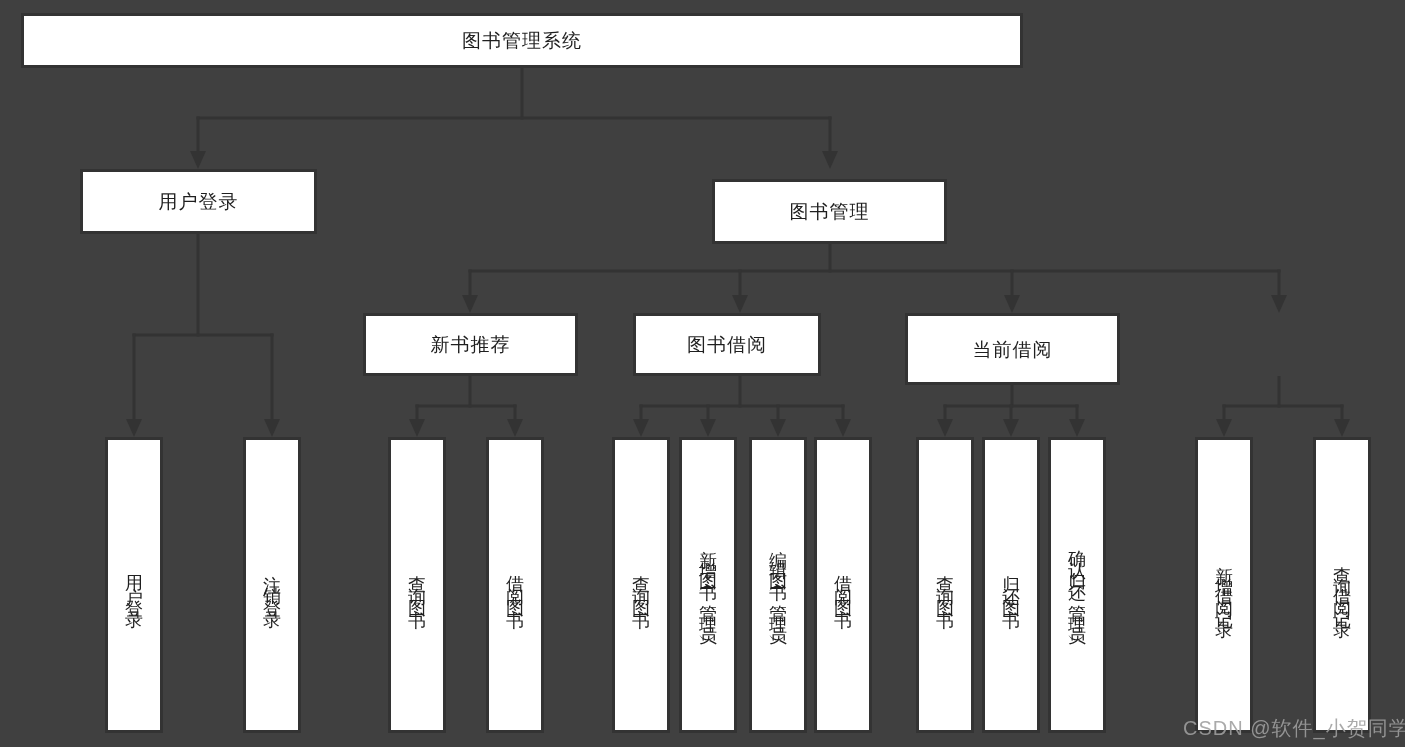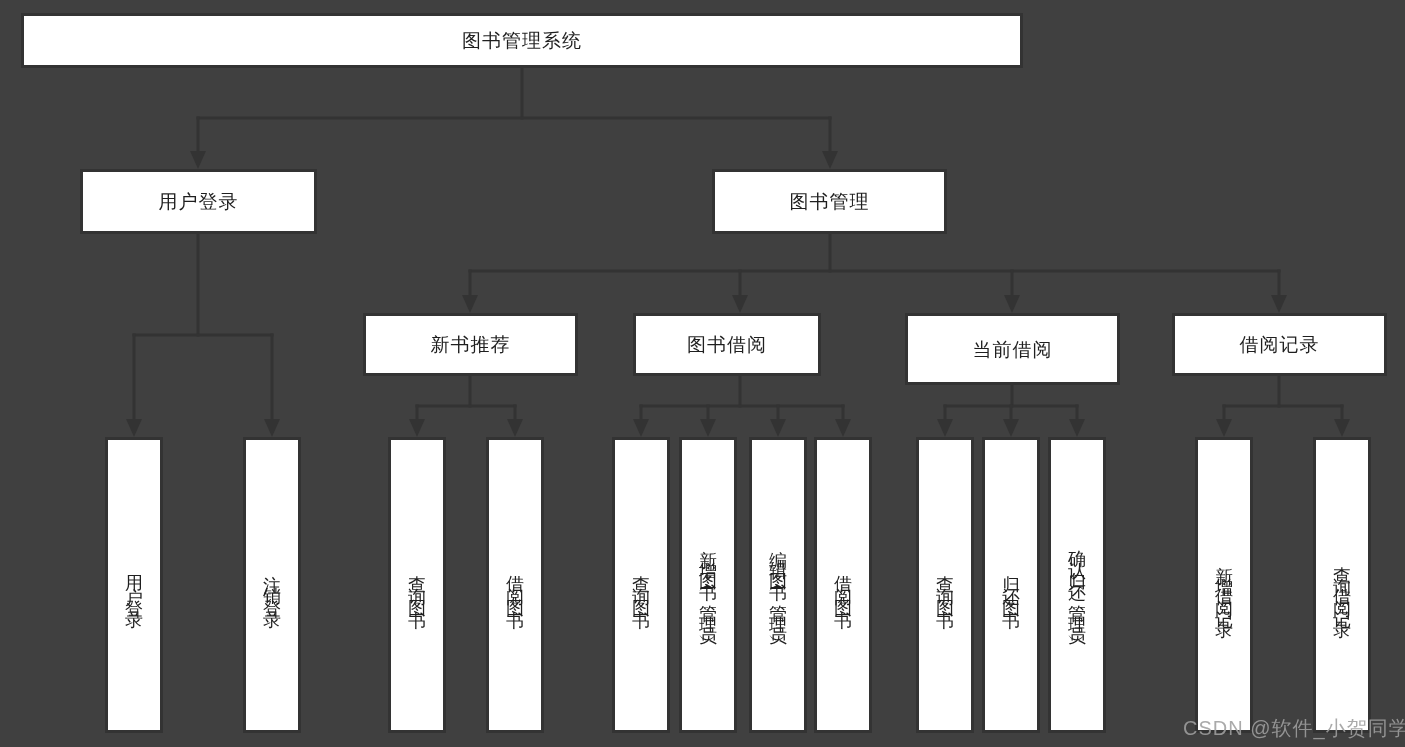--- a/index.html
+++ b/index.html
@@ -127,26 +127,25 @@
       <line x1="1224" y1="404.5" x2="1224" y2="420"></line>
       <line x1="1342" y1="404.5" x2="1342" y2="420"></line>
     </g>
     <polygon points="1216,419 1232,419 1224,437" stroke="none"></polygon>
     <polygon points="1334,419 1350,419 1342,437" stroke="none"></polygon>
   </svg>
 
   <div class="box" style="left:21px; top:13px; width:1002px; height:55px;">图书管理系统</div>
 
   <div class="box" style="left:80px; top:169px; width:237px; height:65px;">用户登录</div>
-  <div class="box" style="left:712px; top:169px; width:235px; height:65px;">图书管理</div>
+  <div class="box" style="left:712px; top:179px; width:235px; height:65px;">图书管理</div>
 
   <div class="box" style="left:363px; top:313px; width:215px; height:63px;">新书推荐</div>
   <div class="box" style="left:633px; top:313px; width:188px; height:63px;">图书借阅</div>
   <div class="box" style="left:905px; top:313px; width:215px; height:72px;">当前借阅</div>
-  <div class="box" style="left:1172px; top:313px; width:215px; height:63px;">借阅记录</div>
 
   <div class="box vtext" style="left:105px; top:437px; width:58px; height:296px;">用户登录</div>
   <div class="box vtext" style="left:243px; top:437px; width:58px; height:296px;">注销登录</div>
 
   <div class="box vtext" style="left:388px; top:437px; width:58px; height:296px;">查询图书</div>
   <div class="box vtext" style="left:486px; top:437px; width:58px; height:296px;">借阅图书</div>
 
   <div class="box vtext" style="left:612px; top:437px; width:58px; height:296px;">查询图书</div>
   <div class="box vtext long" style="left:679px; top:437px; width:58px; height:296px;">新增图书（管理员）</div>
   <div class="box vtext long" style="left:749px; top:437px; width:58px; height:296px;">编辑图书（管理员）</div>

